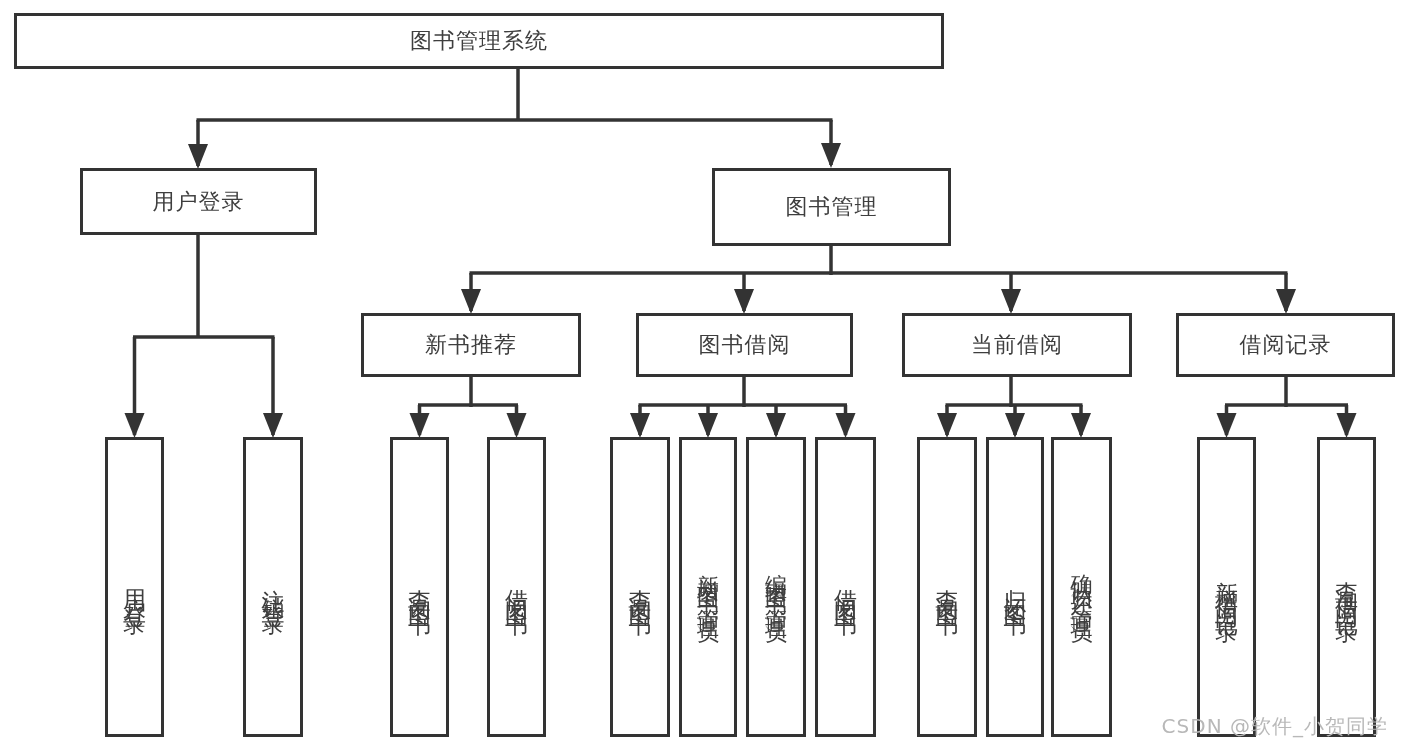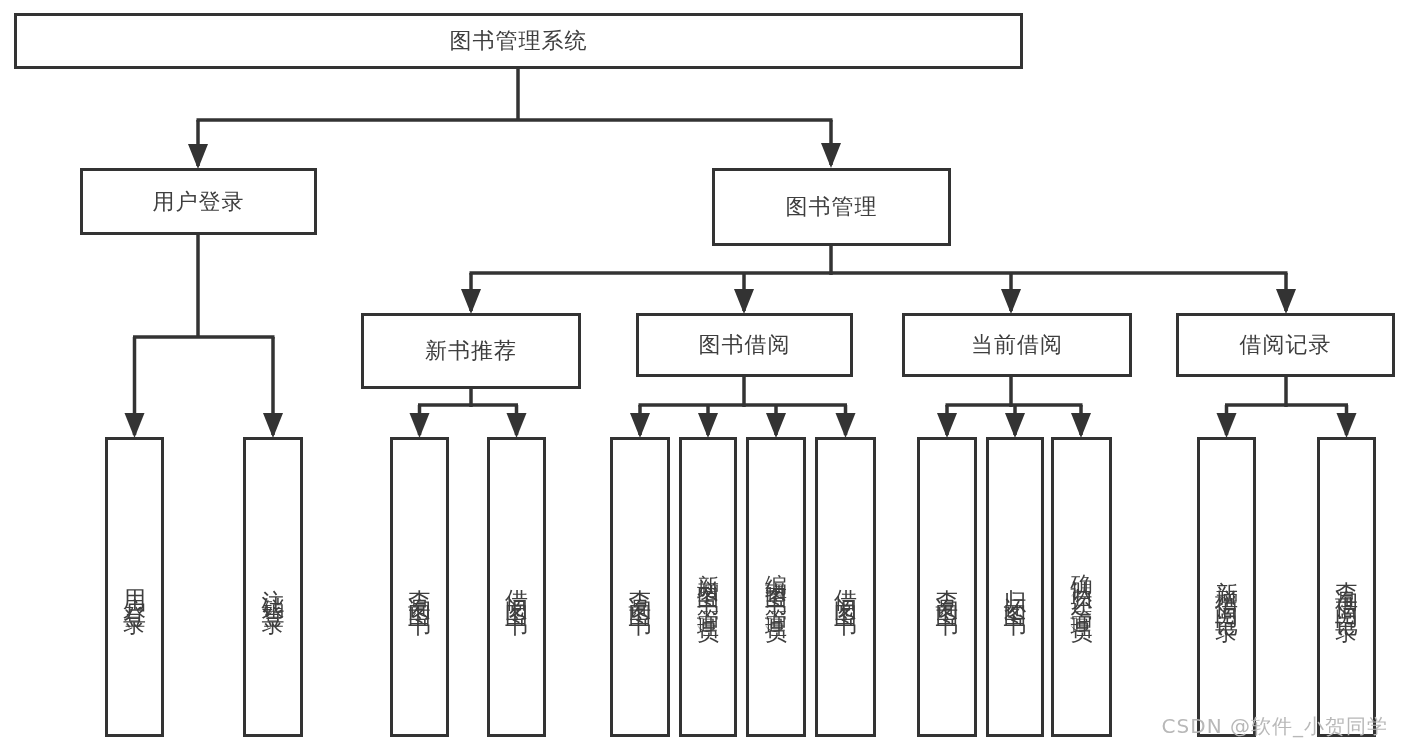--- a/index.html
+++ b/index.html
@@ -12,21 +12,21 @@
   }
   #connector-layer{position:absolute;left:0;top:0;z-index:0;}
   .box{
     position:absolute; box-sizing:border-box; background:#fff;
     border:3px solid var(--line); display:flex; align-items:center; justify-content:center;
     z-index:1;
   }
   .hbox .node-label{
     font-size:22px; color:var(--text); letter-spacing:1px; white-space:nowrap;
   }
-  .root{left:14px; top:13px; width:1009px; height:56px;}
+  .root{left:14px; top:13px; width:930px; height:56px;}
   .leaf{top:437px; height:300px;}
   .leaf .node-label{
     writing-mode:vertical-rl; text-orientation:mixed;
     font-size:23px; letter-spacing:8px; color:var(--text);
     line-height:1; white-space:nowrap; max-height:292px;
   }
   .leaf.long .node-label{letter-spacing:7px; font-size:22px;}
   #watermark{
     position:absolute; right:17px; top:713px; z-index:2;
     font-size:20px; color:var(--wm); letter-spacing:1px; white-space:nowrap;
@@ -96,21 +96,21 @@
     <span class="node-label">图书管理系统</span>
   </div>
 
   <div class="box hbox" style="left:80px;top:168px;width:237px;height:67px;">
     <span class="node-label">用户登录</span>
   </div>
   <div class="box hbox" style="left:712px;top:168px;width:239px;height:78px;">
     <span class="node-label">图书管理</span>
   </div>
 
-  <div class="box hbox" style="left:361px;top:313px;width:220px;height:76px;">
+  <div class="box hbox" style="left:361px;top:313px;width:220px;height:64px;">
     <span class="node-label">新书推荐</span>
   </div>
   <div class="box hbox" style="left:636px;top:313px;width:217px;height:64px;">
     <span class="node-label">图书借阅</span>
   </div>
   <div class="box hbox" style="left:902px;top:313px;width:230px;height:64px;">
     <span class="node-label">当前借阅</span>
   </div>
   <div class="box hbox" style="left:1176px;top:313px;width:219px;height:64px;">
     <span class="node-label">借阅记录</span>

